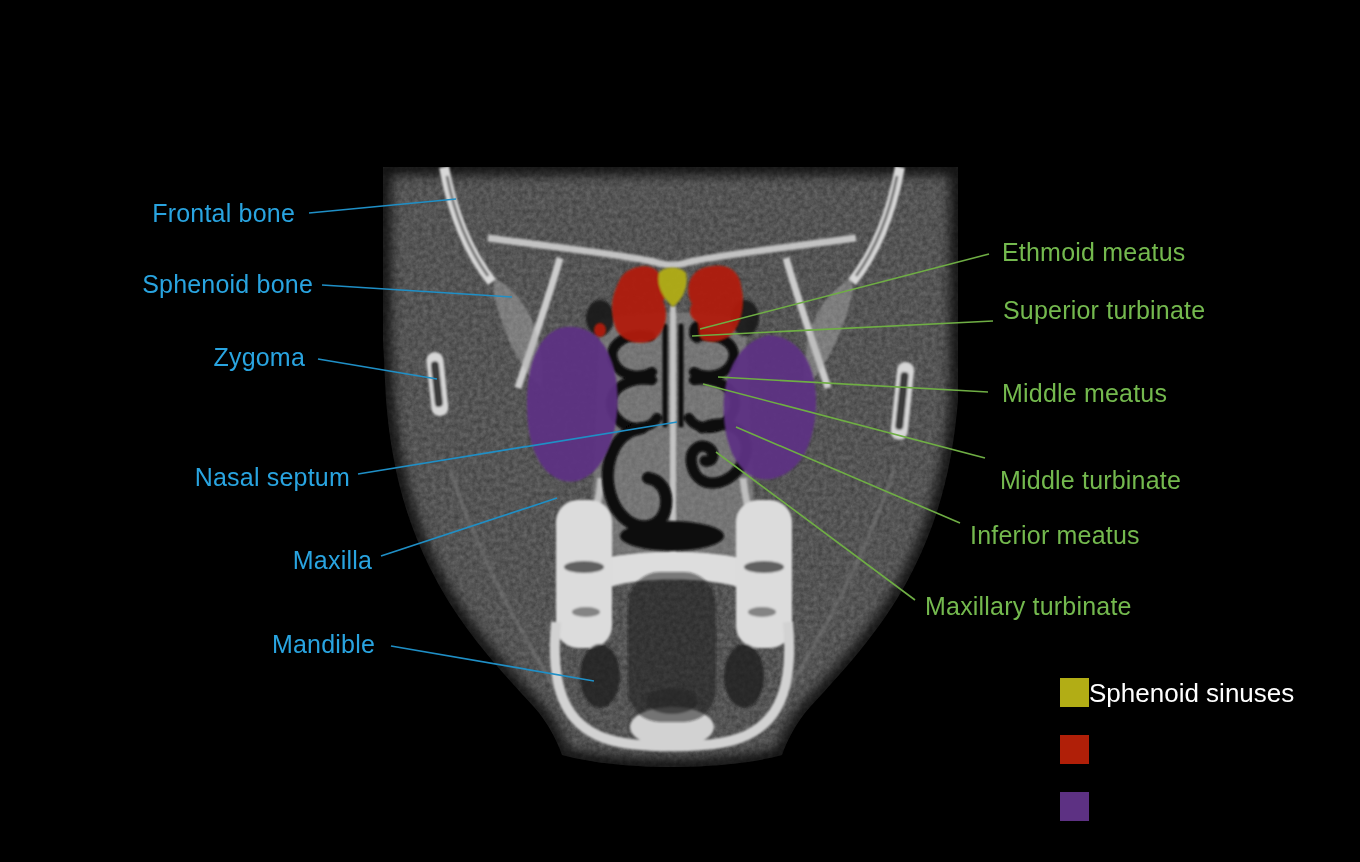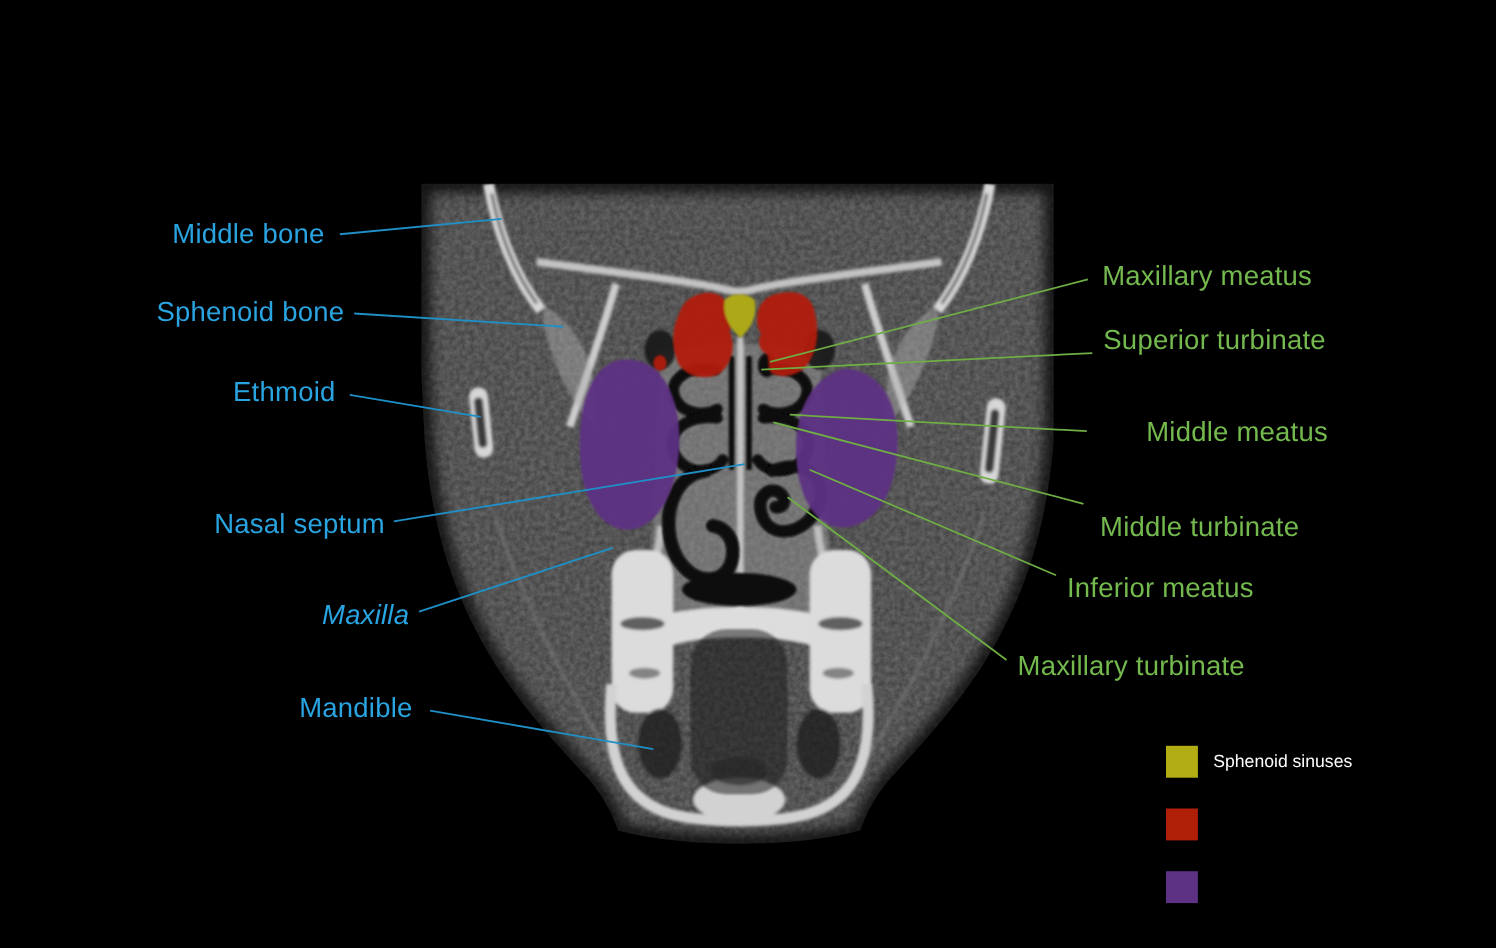--- a/index.html
+++ b/index.html
@@ -18,21 +18,21 @@
   line.cyan{stroke:var(--left-lines,#1d8fc4);stroke-width:1.7;}
   line.green{stroke:var(--right-lines,#6fae44);stroke-width:1.6;}
   .ov-y{fill:var(--sphenoid,#b2ad15);}
   .ov-r{fill:var(--ethmoid,#b01f08);}
   .ov-p{fill:var(--maxillary,#5d3183);}
   .legend{position:absolute;left:1060px;top:678px;}
   .legend-row{position:absolute;left:0;display:flex;align-items:center;height:29px;}
   .legend-row.r0{top:0;} .legend-row.r1{top:57px;} .legend-row.r2{top:114px;}
   .swatch{width:29px;height:29px;display:inline-block;flex:0 0 auto;}
   .legend-label{
-    color:var(--legend-text,#fff);font-size:16px;margin-left:14px;white-space:nowrap;line-height:1;
+    color:var(--legend-text,#fff);font-size:26px;white-space:nowrap;line-height:1;
   }
 </style>
 </head>
 <body>
 
 <svg class="scene" width="1360" height="862" viewBox="0 0 1360 862">
   <defs>
     <path id="facePath" d="M 383,167 L 958,167 L 958,400
       C 953,462 940,516 914,568 C 886,625 846,668 810,707
       C 795,724 787,741 782,755 C 749,764 707,767 672,767
@@ -149,30 +149,30 @@
     <line class="cyan" x1="391" y1="646" x2="594" y2="681"></line>
     <line class="green" x1="989" y1="254" x2="700" y2="329"></line>
     <line class="green" x1="993" y1="321" x2="692" y2="336"></line>
     <line class="green" x1="988" y1="392" x2="718" y2="377"></line>
     <line class="green" x1="985" y1="458" x2="703" y2="384"></line>
     <line class="green" x1="960" y1="523" x2="736" y2="427"></line>
     <line class="green" x1="915" y1="600" x2="716" y2="452"></line>
   </g>
 </svg>
 
-<div class="lbl lbl-cyan" style="right:1065px;top:213px;">Middle bone</div>
+<div class="lbl lbl-cyan" style="right:1065px;top:213px;">Frontal bone</div>
 <div class="lbl lbl-cyan" style="right:1047px;top:284px;">Sphenoid bone</div>
-<div class="lbl lbl-cyan" style="right:1055px;top:357px;">Ethmoid</div>
+<div class="lbl lbl-cyan" style="right:1055px;top:357px;">Zygoma</div>
 <div class="lbl lbl-cyan" style="right:1010px;top:477px;">Nasal septum</div>
-<div class="lbl lbl-cyan" style="right:988px;top:560px;font-style:italic;">Maxilla</div>
+<div class="lbl lbl-cyan" style="right:988px;top:560px;">Maxilla</div>
 <div class="lbl lbl-cyan" style="right:985px;top:644px;">Mandible</div>
 
-<div class="lbl lbl-green" style="left:1002px;top:252px;">Maxillary meatus</div>
+<div class="lbl lbl-green" style="left:1002px;top:252px;">Ethmoid meatus</div>
 <div class="lbl lbl-green" style="left:1003px;top:310px;">Superior turbinate</div>
-<div class="lbl lbl-green" style="left:1002px;top:393px;margin-left:40px;">Middle meatus</div>
+<div class="lbl lbl-green" style="left:1002px;top:393px;">Middle meatus</div>
 <div class="lbl lbl-green" style="left:1000px;top:480px;">Middle turbinate</div>
 <div class="lbl lbl-green" style="left:970px;top:535px;">Inferior meatus</div>
 <div class="lbl lbl-green" style="left:925px;top:606px;">Maxillary turbinate</div>
 
 <div class="legend">
   <div class="legend-row r0">
     <span class="swatch" style="background-color: rgb(178, 173, 21);"></span>
     <span class="legend-label">Sphenoid sinuses</span>
   </div>
   <div class="legend-row r1">

